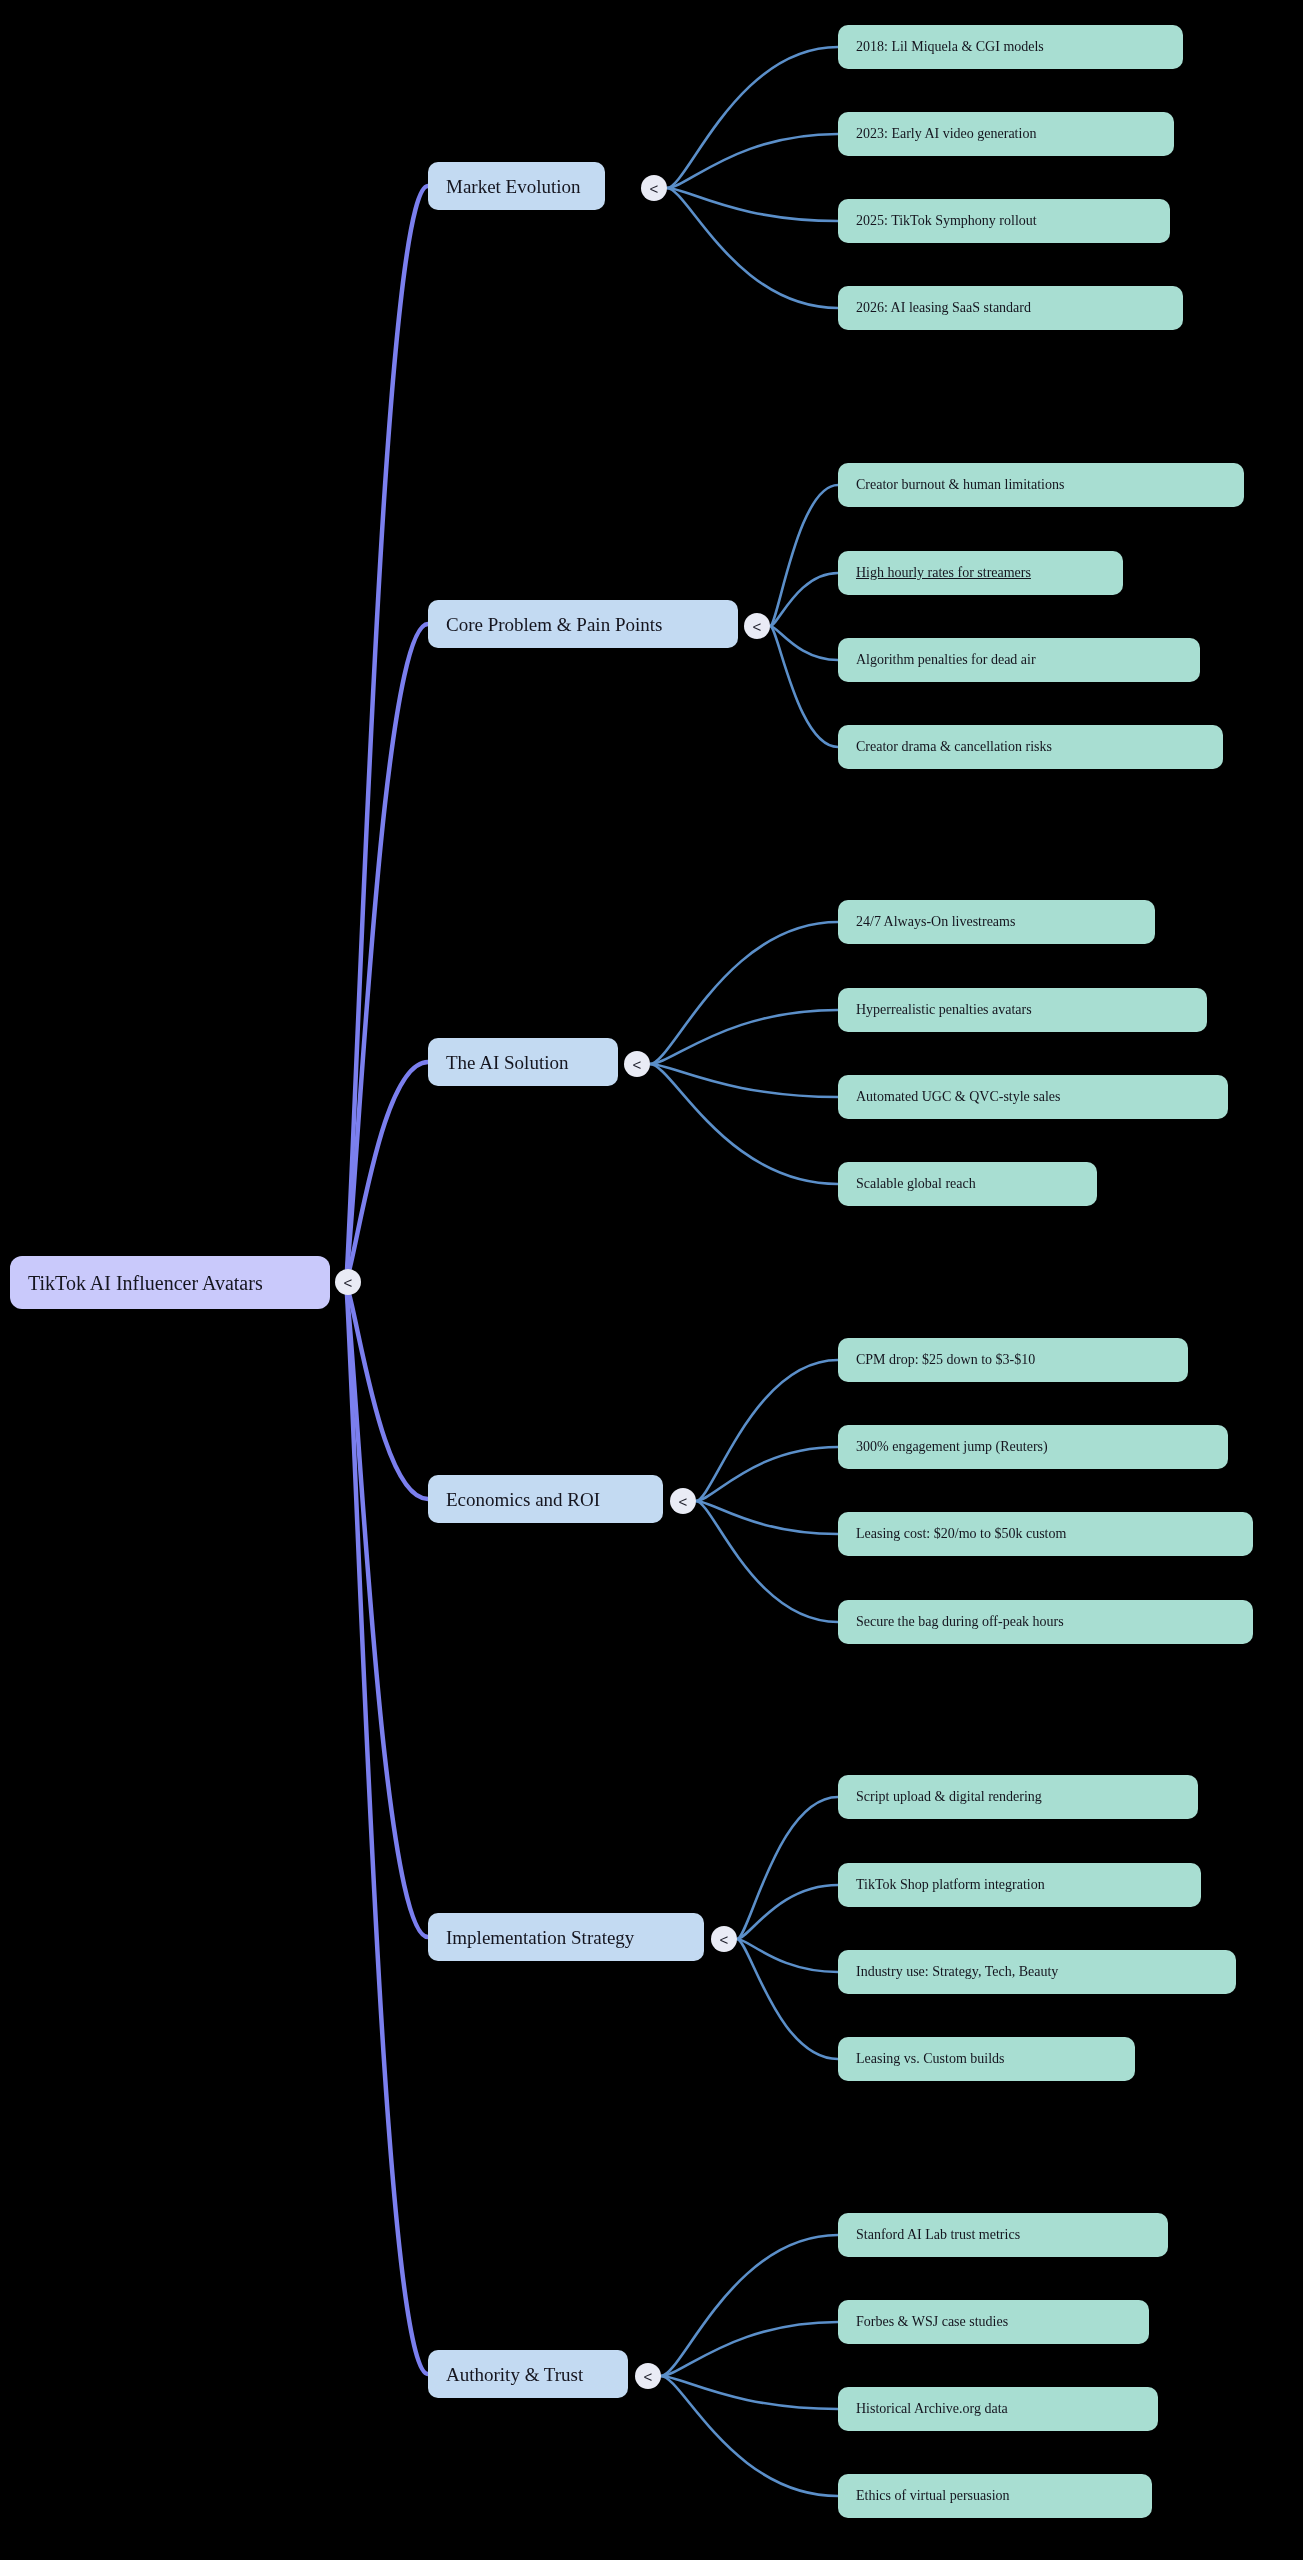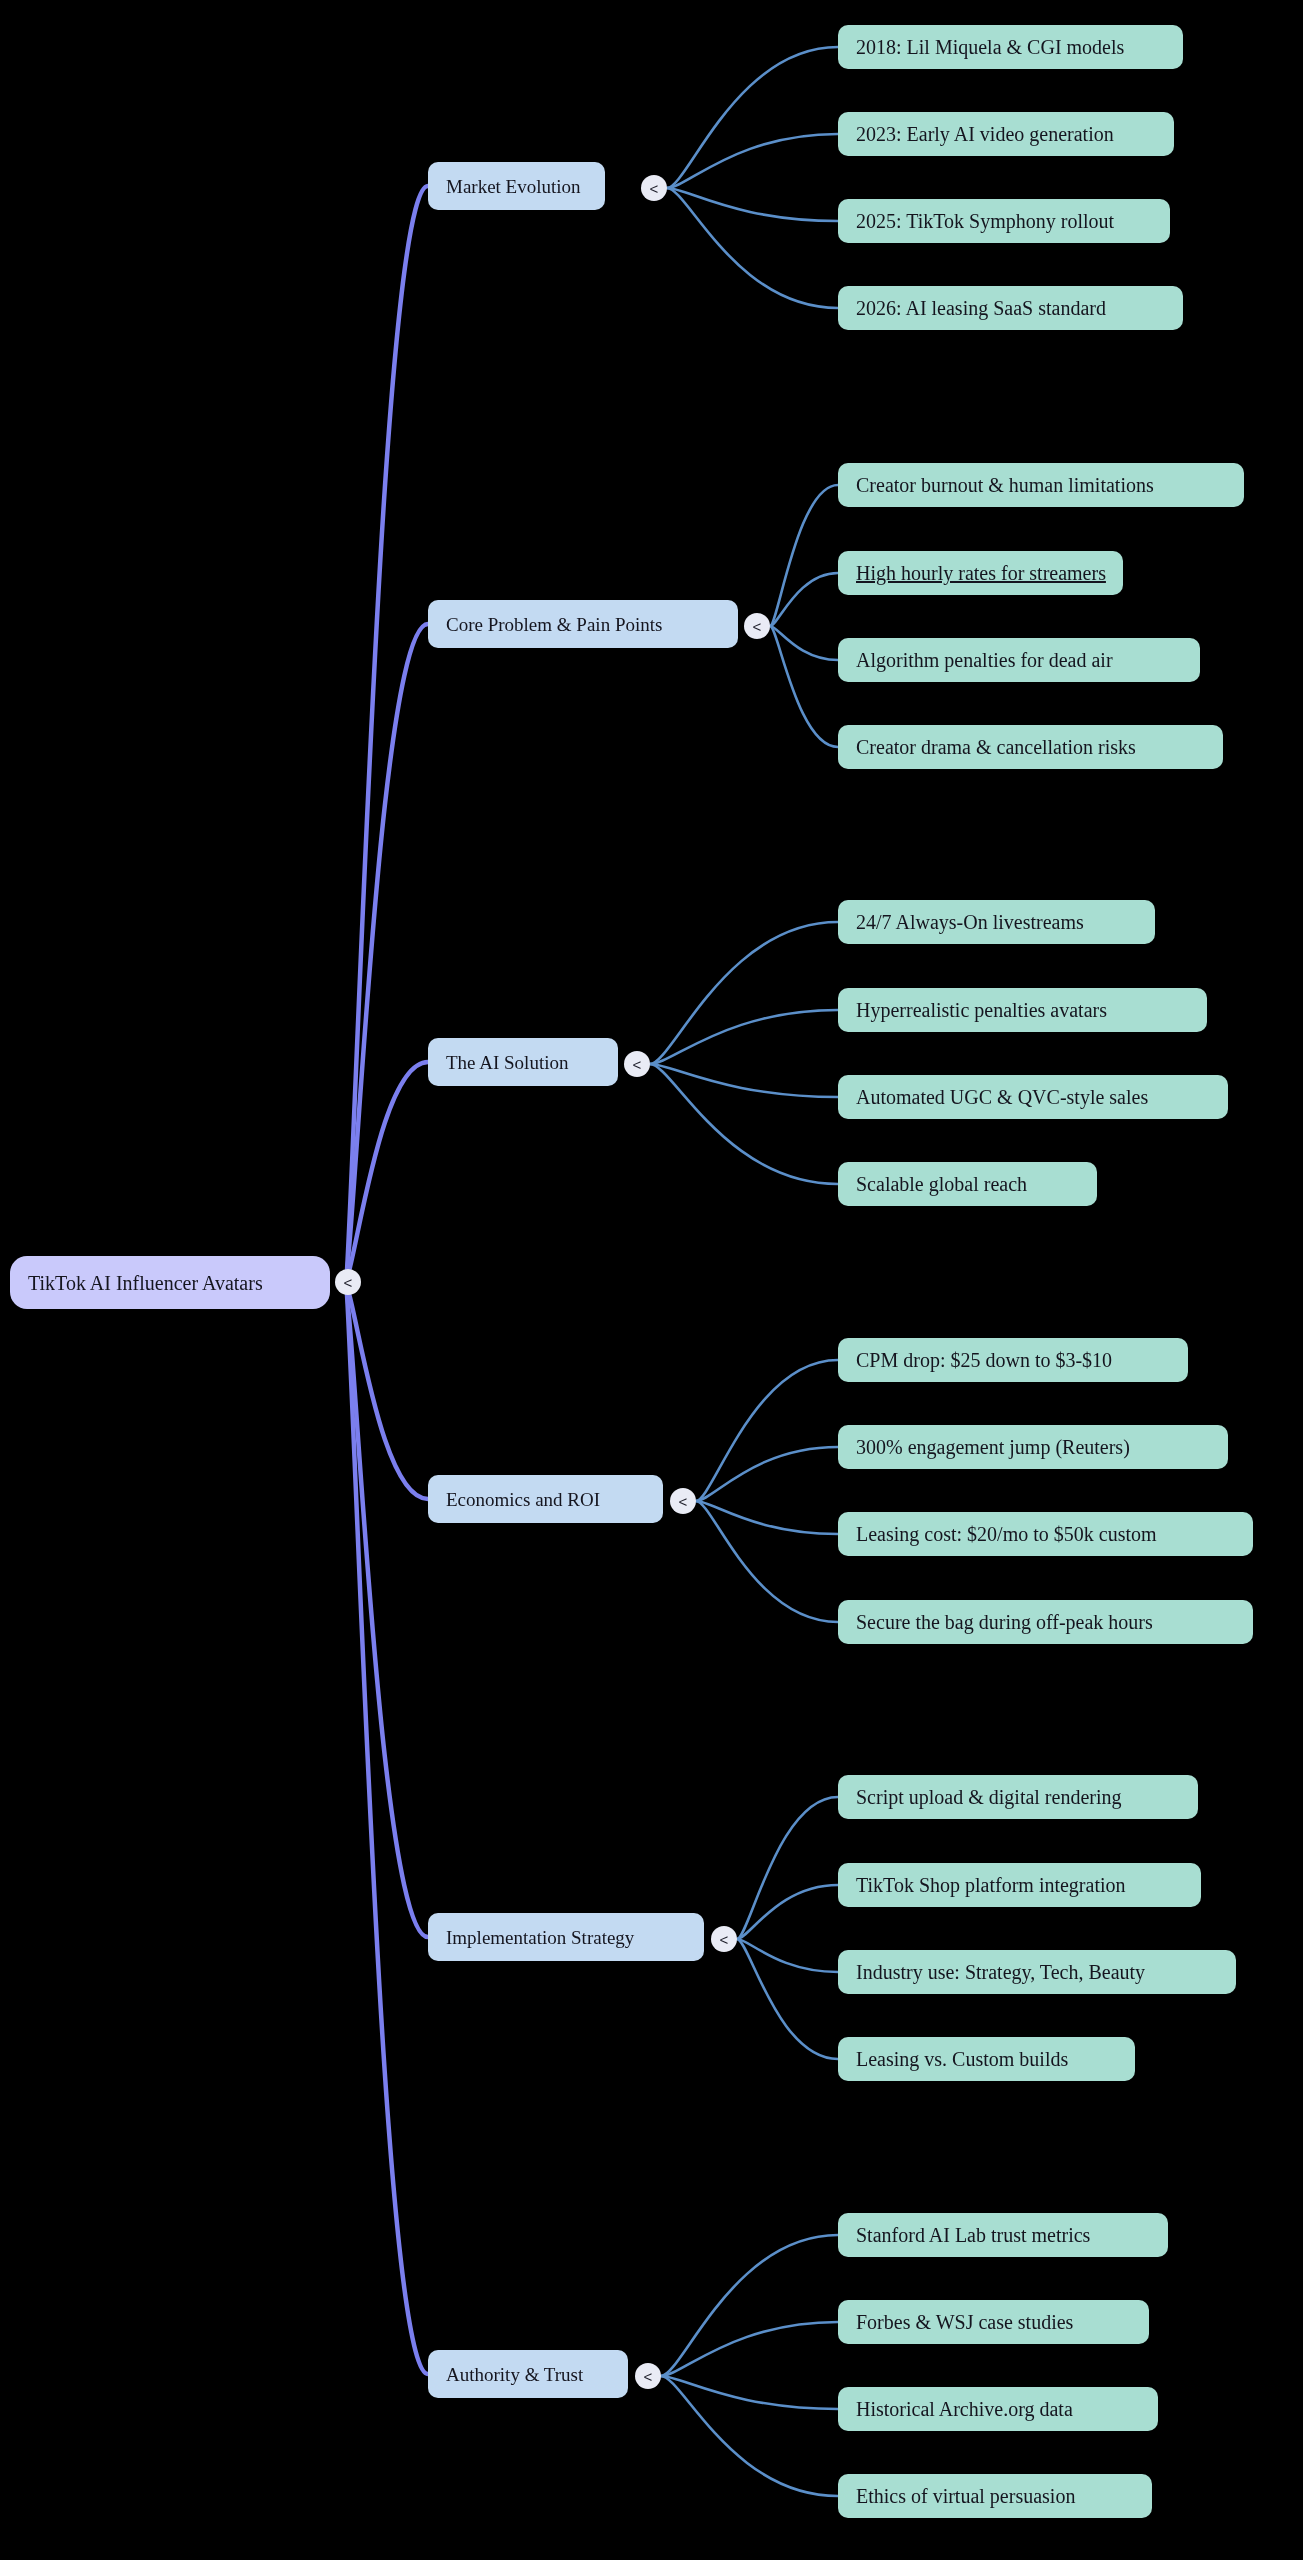--- a/index.html
+++ b/index.html
@@ -41,21 +41,21 @@
     height: 53px;
     border-radius: 12px;
   }
   .node-branch {
     background: #c3daf2;
     font-size: 19px;
     height: 48px;
   }
   .node-leaf {
     background: #a8ded2;
-    font-size: 20px;
+    font-size: 14px;
     height: 44px;
   }
   .toggle {
     position: absolute;
     width: 26px;
     height: 26px;
     border-radius: 50%;
     background: #e9ebf5;
     color: #1c1c28;
     display: flex;
@@ -97,21 +97,21 @@
       <path d="M 737 1939 C 749.12 1939, 777.4 1797, 838 1797" fill="none" stroke="#5b8fc9" stroke-width="2.6" stroke-linecap="round"></path>
       <path d="M 737 1939 C 749.12 1939, 777.4 1885, 838 1885" fill="none" stroke="#5b8fc9" stroke-width="2.6" stroke-linecap="round"></path>
       <path d="M 737 1939 C 749.12 1939, 777.4 1972, 838 1972" fill="none" stroke="#5b8fc9" stroke-width="2.6" stroke-linecap="round"></path>
       <path d="M 737 1939 C 749.12 1939, 777.4 2059, 838 2059" fill="none" stroke="#5b8fc9" stroke-width="2.6" stroke-linecap="round"></path>
       <path d="M 661 2376 C 682.24 2376, 731.8 2235, 838 2235" fill="none" stroke="#5b8fc9" stroke-width="2.6" stroke-linecap="round"></path>
       <path d="M 661 2376 C 682.24 2376, 731.8 2322, 838 2322" fill="none" stroke="#5b8fc9" stroke-width="2.6" stroke-linecap="round"></path>
       <path d="M 661 2376 C 682.24 2376, 731.8 2409, 838 2409" fill="none" stroke="#5b8fc9" stroke-width="2.6" stroke-linecap="round"></path>
       <path d="M 661 2376 C 682.24 2376, 731.8 2496, 838 2496" fill="none" stroke="#5b8fc9" stroke-width="2.6" stroke-linecap="round"></path>
     </svg>
   <div id="nodes">
-      <div class="node node-root" style="left: 10px; top: 1256px; width: 320px; border-radius: 17px;">
+      <div class="node node-root" style="left: 10px; top: 1256px; width: 320px;">
         <span>TikTok AI Influencer Avatars</span>
       </div>
       <div class="toggle" style="left: 335px; top: 1269px;">&lt;</div>
       <div class="node node-branch" style="left: 428px; top: 162px; width: 177px;">
         <span>Market Evolution</span>
       </div>
       <div class="toggle" style="left: 641px; top: 175px;">&lt;</div>
       <div class="node node-leaf" style="left: 838px; top: 25px; width: 345px;">
         <span>2018: Lil Miquela &amp; CGI models</span>
       </div>

